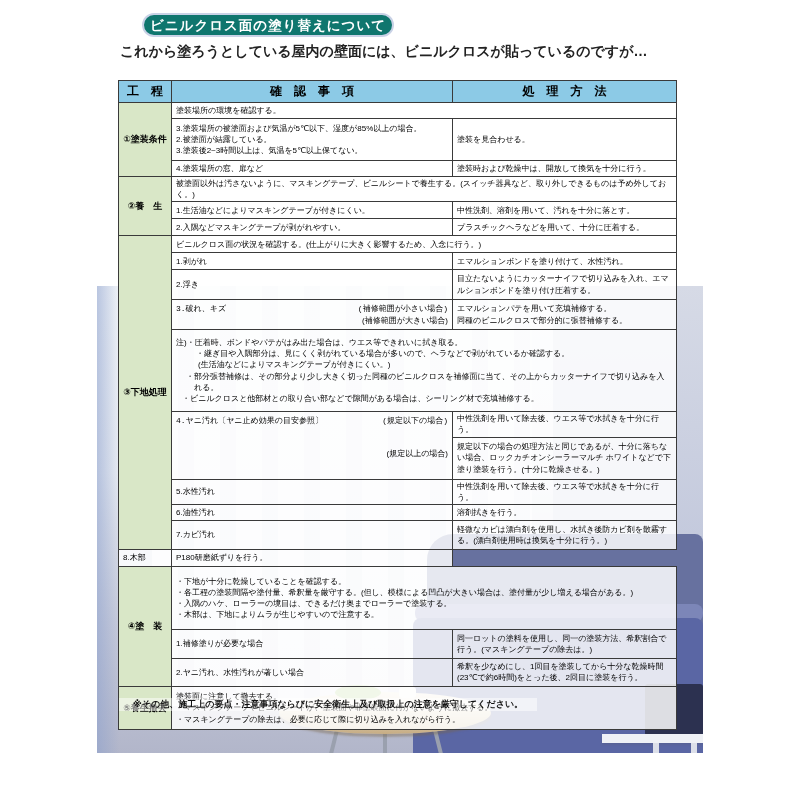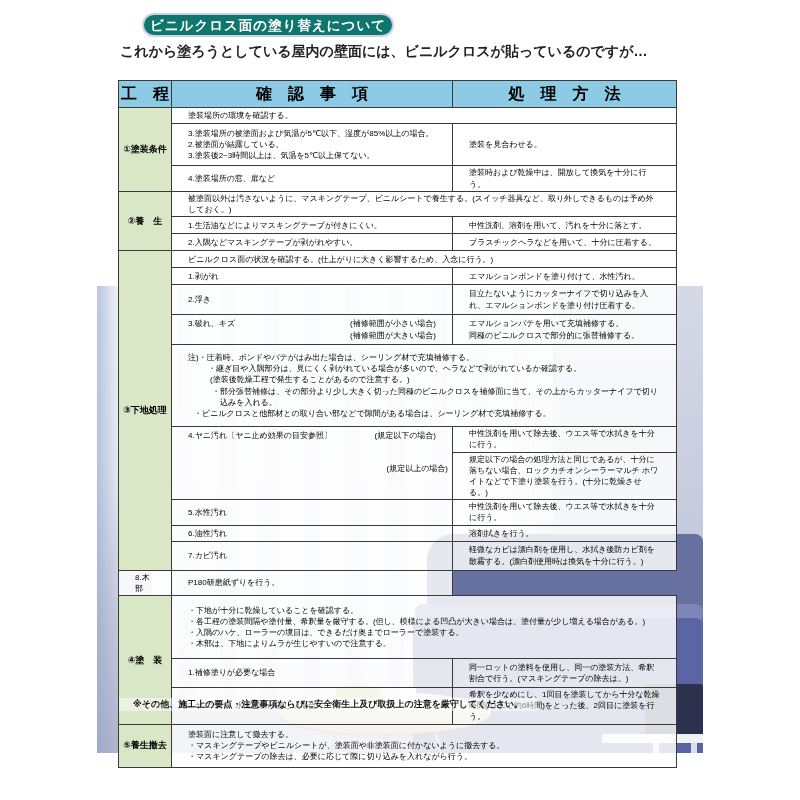--- a/index.html
+++ b/index.html
@@ -45,25 +45,25 @@
   .ph-leg.l2{left:286px;}
   .ph-leg.l3{left:342px;transform:rotate(-14deg);}
   .ph-bowl{position:absolute;left:238px;top:399px;width:46px;height:15px;
            background:#a9cd74;border-radius:50%;}
   .ph-cup{position:absolute;left:302px;top:401px;width:17px;height:11px;
            background:#f5f5f0;border-radius:3px;}
 
   
   table.main{position:absolute;left:118px;top:80px;width:558px;z-index:2;
              border-collapse:collapse;table-layout:fixed;font-size:8px;line-height:1.4;color:#000;}
-  table.main td{border:1px solid #3a3a3a;padding:1px 16px;vertical-align:middle;
+  table.main td{border:1px solid #3a3a3a;padding:1px 4px;vertical-align:middle;
              background:rgba(255,255,255,.84);overflow:hidden;box-sizing:border-box;}
   table.main td.lab{background:#d9e7c7;font-weight:bold;font-size:9px;text-align:center;padding:7px 1px;}
-  table.main tr.hd td{background:#8ccae6;font-weight:bold;font-size:16px;text-align:center;padding:2px 0;}
-  .flexrow{display:flex;justify-content:space-between;align-items:flex-start;}
+  table.main tr.hd td{background:#8ccae6;font-weight:bold;font-size:12px;text-align:center;padding:2px 0;}
+  .flexrow{display:flex;justify-content:space-between;align-items:flex-start;font-family:Liberation Mono, monospace;}
   .rt{text-align:right;}
   .rel{position:relative;}
   .abs-paren{position:absolute;right:4px;top:36px;}
   .note-ind{padding-left:14px;text-indent:-8px;}
   .note-ind2{padding-left:22px;}
 
   
   .footnote{position:absolute;left:119px;top:698px;z-index:2;font-size:9px;font-weight:bold;
             background:rgba(255,255,255,.5);padding:0 14px;color:#111;}
 </style>
@@ -161,24 +161,24 @@
         </div>
         <div class="rt">(補修範囲が大きい場合)</div>
       </td>
       <td>
         <div>エマルションパテを用いて充填補修する。</div>
         <div>同種のビニルクロスで部分的に張替補修する。</div>
       </td>
     </tr>
     <tr style="height:82px">
       <td colspan="2" style="vertical-align:middle">
-        <div style="padding-left:14px;text-indent:-14px">注)・圧着時、ボンドやパテがはみ出た場合は、シーリング材で充填補修する。</div>
+        <div style="padding-left:14px;text-indent:-14px">注)・圧着時、ボンドやパテがはみ出た場合は、ウエス等できれいに拭き取る。</div>
         <div class="note-ind" style="margin-left:14px">・継ぎ目や入隅部分は、見にくく剥がれている場合が多いので、ヘラなどで剥がれているか確認する。</div>
-        <div class="note-ind2">(塗装後乾燥工程で発生することがあるので注意する。)</div>
-        <div class="note-ind" style="margin-left:18px">・部分張替補修は、その部分より少し大きく切った同種のビニルクロスを補修面に当て、その上からカッターナイフで切り込みを入れる。</div>
+        <div class="note-ind2">(生活油などによりマスキングテープが付きにくい。)</div>
+        <div class="note-ind" style="margin-left:4px">・部分張替補修は、その部分より少し大きく切った同種のビニルクロスを補修面に当て、その上からカッターナイフで切り込みを入れる。</div>
         <div class="note-ind" style="">・ビニルクロスと他部材との取り合い部などで隙間がある場合は、シーリング材で充填補修する。</div>
       </td>
     </tr>
     <tr style="height:18px">
       <td rowspan="2" class="rel" style="vertical-align:top">
         <div class="flexrow" style="margin-top:2px">
           <span>4.ヤニ汚れ〔ヤニ止め効果の目安参照〕</span>
           <span>(規定以下の場合)</span>
         </div>
         <div class="abs-paren">(規定以上の場合)</div>

